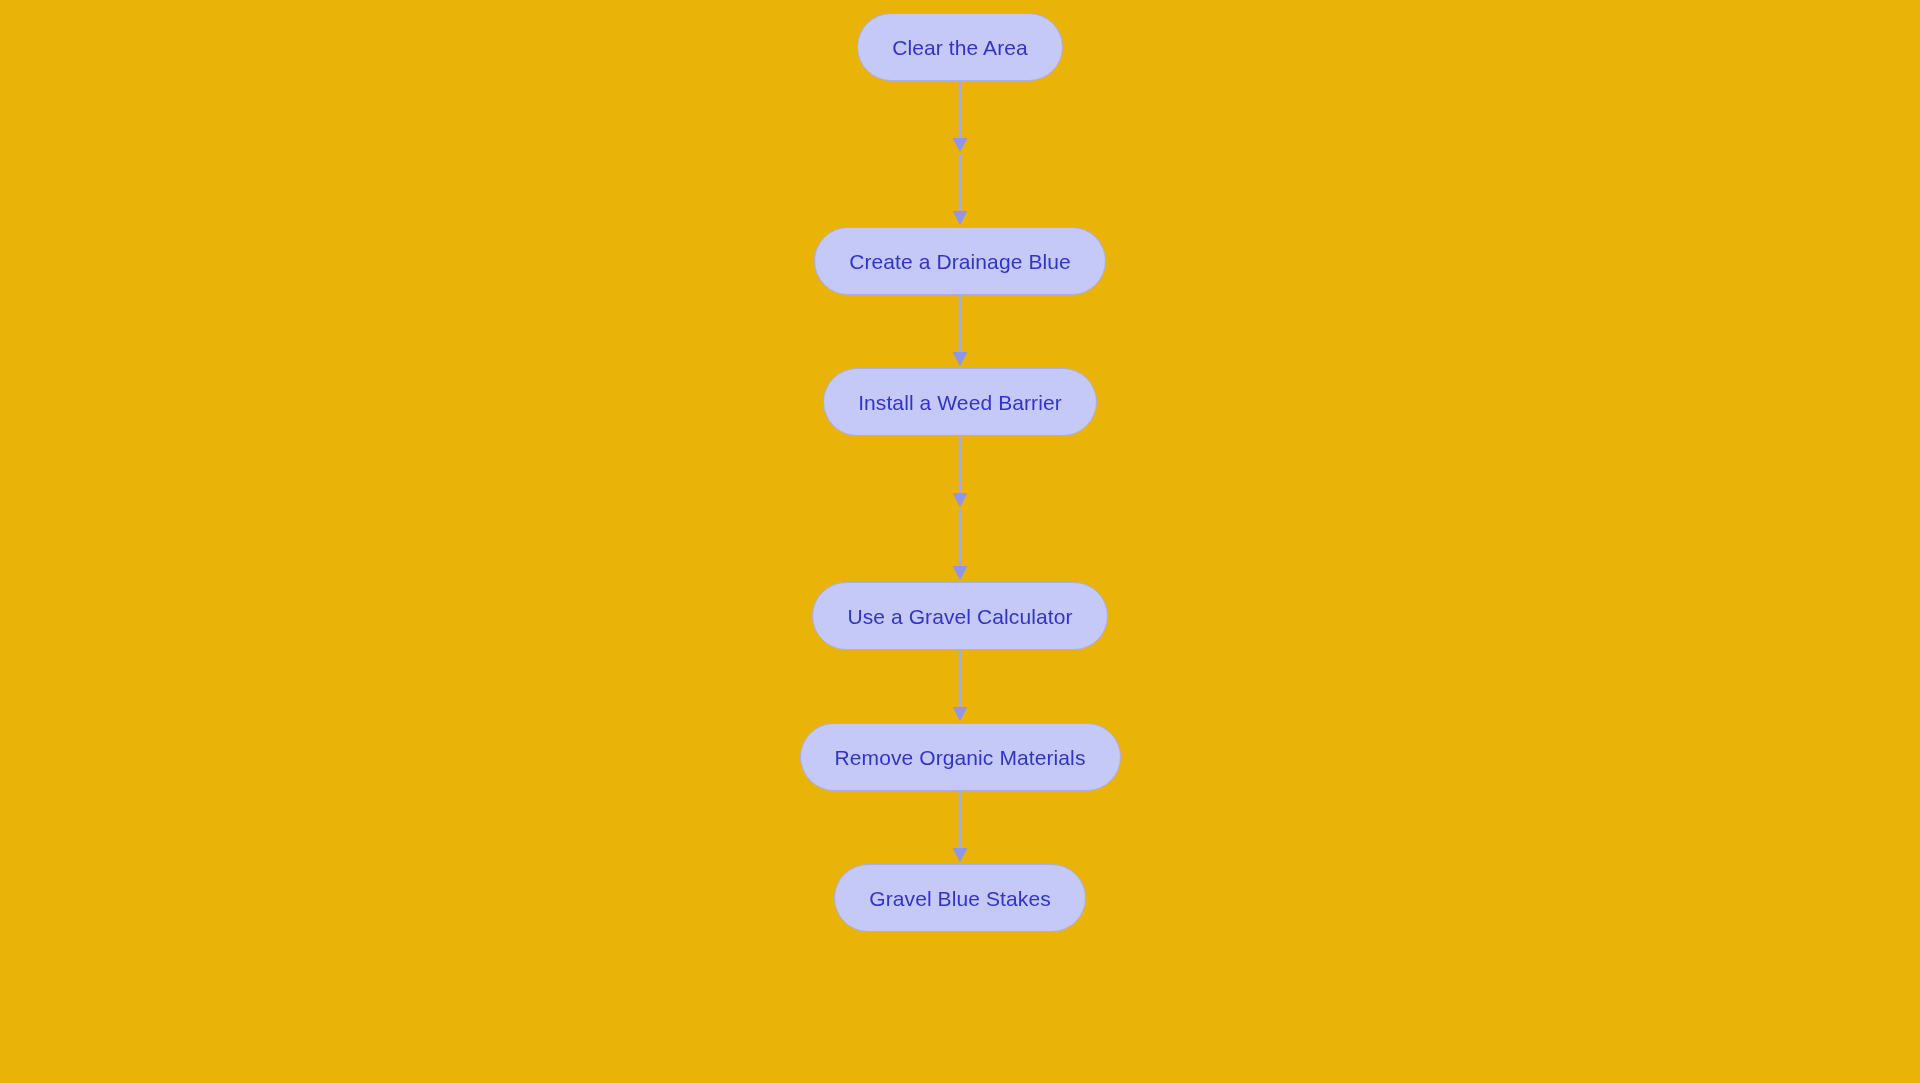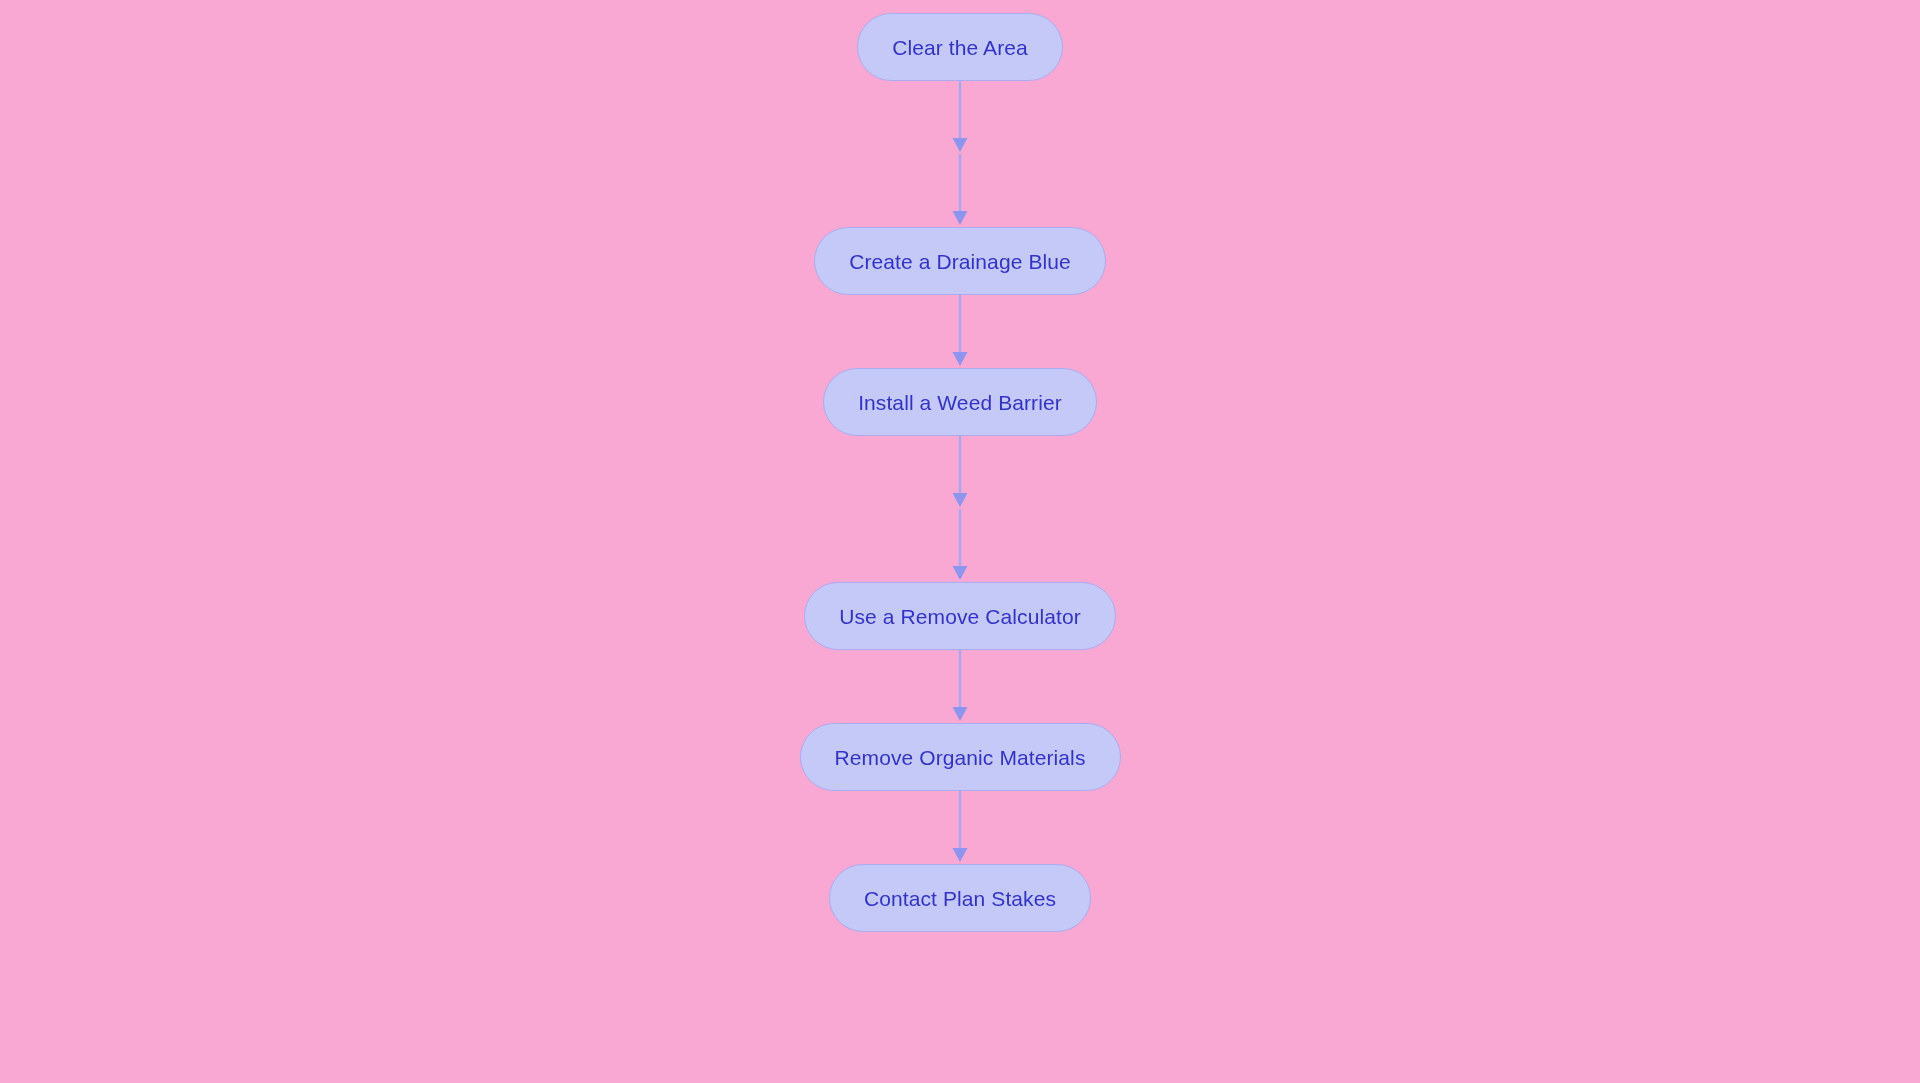--- a/index.html
+++ b/index.html
@@ -12,21 +12,21 @@
     width: 1920px;
     height: 1083px;
     overflow: hidden;
     font-family: "Liberation Sans", "DejaVu Sans", sans-serif;
   }
 
   #flowchart-canvas {
     position: relative;
     width: 1920px;
     height: 1083px;
-    background: #f9a8d4;
+    background: #eab308;
   }
 
   .flow-column {
     position: absolute;
     left: 0;
     top: 0;
     width: 1920px;
     height: 1083px;
     display: flex;
     flex-direction: column;
@@ -125,21 +125,21 @@
 
 
     <div class="flow-connector">
       <svg viewBox="0 0 30 73" xmlns="http://www.w3.org/2000/svg" aria-hidden="true">
         <line x1="15" y1="0" x2="15" y2="60" stroke="#a3a8f0" stroke-width="2.4"></line>
         <polygon points="7.5,57 22.5,57 15,71" fill="#8e95ee"></polygon>
       </svg>
     </div>
 
     <div class="flow-node">
-      <span class="flow-node-label">Use a Remove Calculator</span>
+      <span class="flow-node-label">Use a Gravel Calculator</span>
     </div>
 
     <div class="flow-connector">
       <svg viewBox="0 0 30 73" xmlns="http://www.w3.org/2000/svg" aria-hidden="true">
         <line x1="15" y1="0" x2="15" y2="60" stroke="#a3a8f0" stroke-width="2.4"></line>
         <polygon points="7.5,57 22.5,57 15,71" fill="#8e95ee"></polygon>
       </svg>
     </div>
 
     <div class="flow-node">
@@ -147,17 +147,17 @@
     </div>
 
     <div class="flow-connector">
       <svg viewBox="0 0 30 73" xmlns="http://www.w3.org/2000/svg" aria-hidden="true">
         <line x1="15" y1="0" x2="15" y2="60" stroke="#a3a8f0" stroke-width="2.4"></line>
         <polygon points="7.5,57 22.5,57 15,71" fill="#8e95ee"></polygon>
       </svg>
     </div>
 
     <div class="flow-node">
-      <span class="flow-node-label">Contact Plan Stakes</span>
+      <span class="flow-node-label">Gravel Blue Stakes</span>
     </div>
 
   </div>
 </div>
 
 </body></html>

